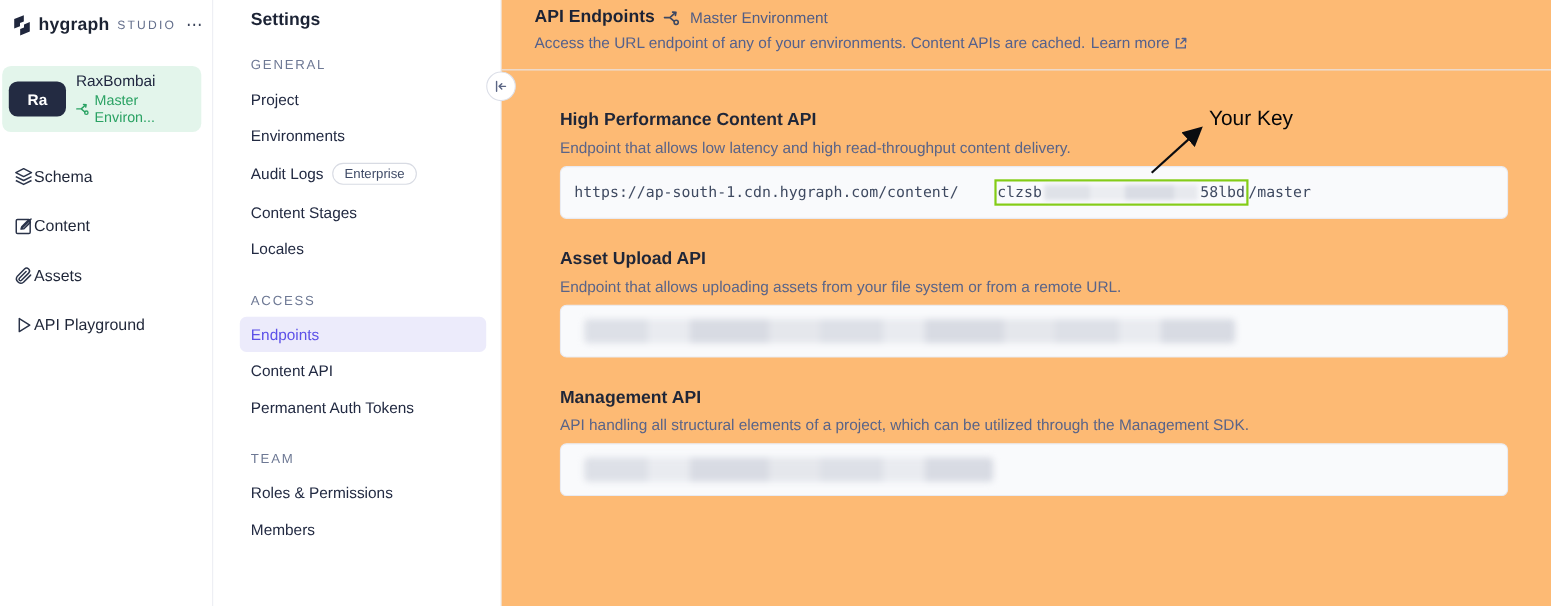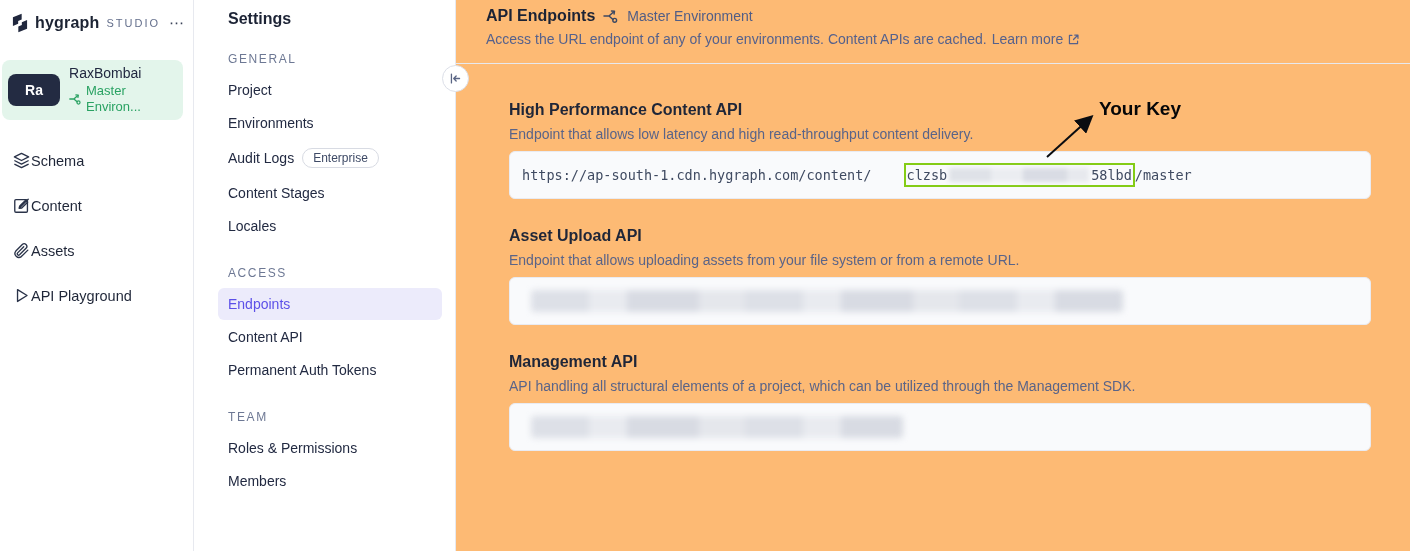--- a/index.html
+++ b/index.html
@@ -60,21 +60,21 @@
              font-family:"DejaVu Sans Mono", monospace; font-size:13.5px; color:#3f4a61; }
   .key-box { display:inline-flex; align-items:center; border:2px solid #84cc16; padding:2px 1px;margin-left:32px; }
   .key-blur { display:inline-block; width:140px; height:14px; margin:0 2px; border-radius:2px;
               background:repeating-linear-gradient(90deg,#dfe2e8 0 42px,#ebedf1 42px 74px,#d9dce4 74px 118px,#e7e9ee 118px 140px);
               filter:blur(2px); }
   .redact { height:22px; border-radius:4px;
             background:repeating-linear-gradient(90deg,#dde0e7 0 58px,#e9ebf0 58px 96px,#d8dbe3 96px 168px,#e5e7ec 168px 214px);
             filter:blur(3px); }
   .redact.long { width:592px; margin-left:9px; }
   .redact.short { width:372px; margin-left:9px; }
-  .annotation { position:absolute; top:-3px; left:590px; font-size:19px; font-weight:700; color:#050608;text-align:center; }
+  .annotation { position:absolute; top:-3px; left:590px; font-size:19px; font-weight:400; color:#050608;text-align:center; }
   .anno-arrow { position:absolute; left:528px; top:6px; }
 </style>
 </head>
 <body>
 
 <div class="app">
 
   <aside class="sidebar">
     <div class="logo-row">
       <svg class="logo-mark" viewBox="0 0 24 24">

